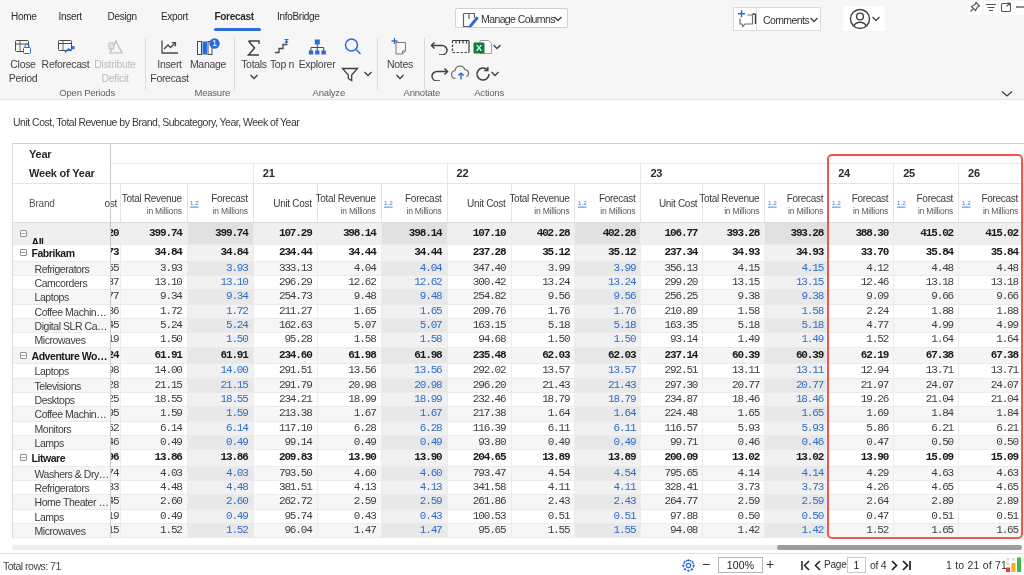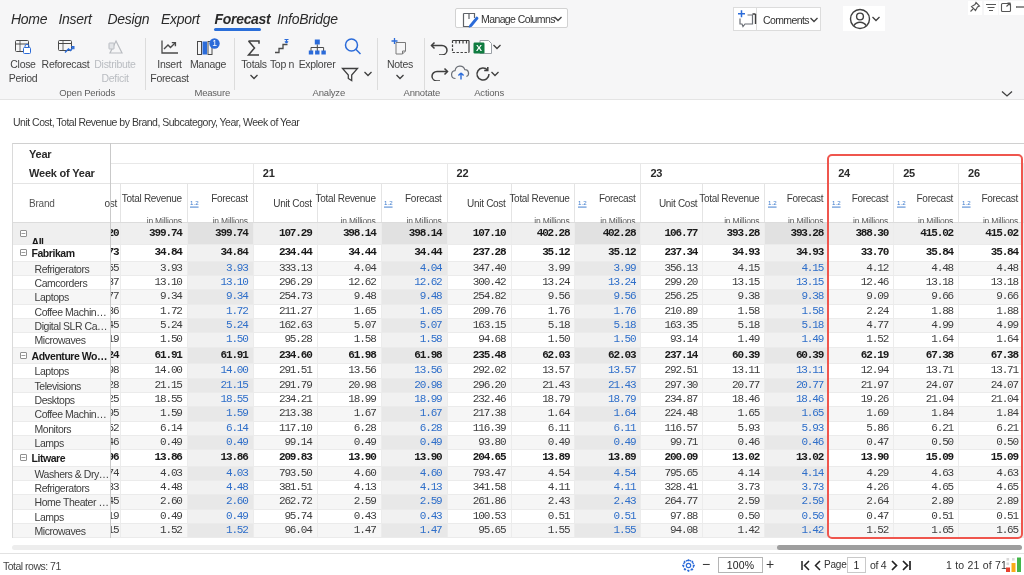--- a/index.html
+++ b/index.html
@@ -1,20 +1,20 @@
 <!DOCTYPE html>
 <html><head><meta charset="utf-8"><style>
 * { margin:0; padding:0; box-sizing:border-box; }
 html,body { width:1024px; height:575px; overflow:hidden;
   font-family:"Liberation Sans", sans-serif; background:#fff; }
 #app { position:relative; width:1024px; height:575px; }
 
 #ribbon { position:absolute; left:0; top:0; width:1024px; height:100px;
   background:#f6f6f7; border-bottom:1px solid #e4e4e4; }
-.tab { position:absolute; top:11px; font-size:14px; letter-spacing:-0.3px; color:#2b2b2b;font-style:italic; }
+.tab { position:absolute; top:11px; font-size:10px; letter-spacing:-0.3px; color:#2b2b2b; }
 .sep { position:absolute; top:38px; height:52px; width:1px; background:#dcdcdc; }
 .grplbl { position:absolute; top:86.5px; font-size:9.5px; letter-spacing:-0.2px; color:#5f5f5f; text-align:right; }
 
 #tbl { position:absolute; left:12px; top:142.5px; width:1012px;
   border-top:1px solid #d0d0d0; border-left:1px solid #dadada; }
 .r { position:relative; display:flex; border-bottom:1px solid #ebebeb; }
 .c { position:relative; height:100%; border-right:1px solid #ececec; overflow:hidden; }
 .num { font-family:"Liberation Mono", monospace; font-size:11px; letter-spacing:-1.15px;
   color:#3d3d3d; text-align:right; padding-right:5px; white-space:nowrap; }
 .ra .num { line-height:21.5px; }
@@ -35,21 +35,21 @@
   background:#fff; border-radius:1px; letter-spacing:0; }
 .ra .exp { top:7px; }
 .rg .exp { top:4px; }
 .yrow { position:relative; display:flex; height:20px; background:#fff; }
 .wrow { position:relative; display:flex; height:20px; background:#fff; border-bottom:1px solid #e4e4e4; }
 .wc { position:relative; height:100%; border-right:1px solid #e8e8e8; }
 .wl { position:absolute; left:9px; top:3.5px; font-size:11px; letter-spacing:-0.2px; font-weight:bold; color:#2b2b2b; }
 .hrow { position:relative; display:flex; height:39px; background:#fff; border-bottom:1px solid #dcdcdc; }
 .hc { position:relative; height:100%; border-right:1px solid #e4e4e4; font-size:10px; letter-spacing:-0.3px; }
 .h1l { position:absolute; right:5px; white-space:nowrap; color:#3c3c3c; }
-.h2l { position:absolute; right:5px; top:32px; font-size:8.5px; letter-spacing:-0.2px; color:#5a5a5a; white-space:nowrap;padding-left:20px; }
+.h2l { position:absolute; right:5px; top:22px; font-size:8.5px; letter-spacing:-0.2px; color:#5a5a5a; white-space:nowrap;padding-left:20px; }
 .sort { position:absolute; left:2.5px; top:15.5px; font-size:6.5px; color:#3b79cc;
   border-bottom:1px solid #3b79cc; padding-bottom:0.5px; letter-spacing:0; transform:scale(0.95); transform-origin:left top; }
 </style></head>
 <body>
 <div id="app">
 <div id="ribbon">
 <div class="tab" style="left:11px;">Home</div>
 <div class="tab" style="left:58.5px;">Insert</div>
 <div class="tab" style="left:107.5px;">Design</div>
 <div class="tab" style="left:161px;">Export</div>

